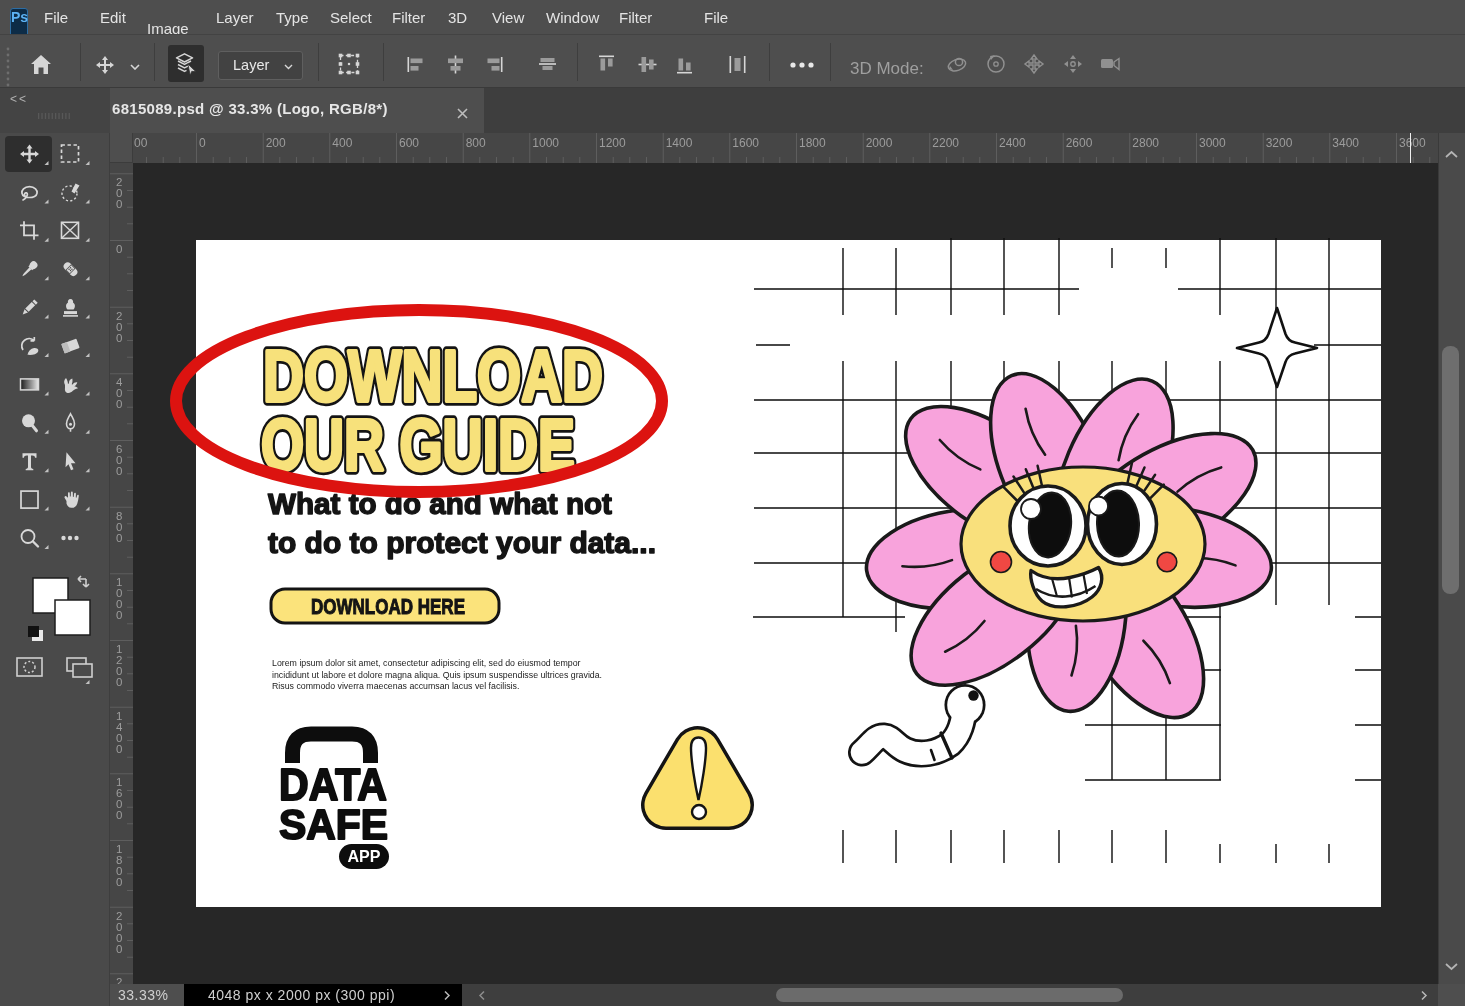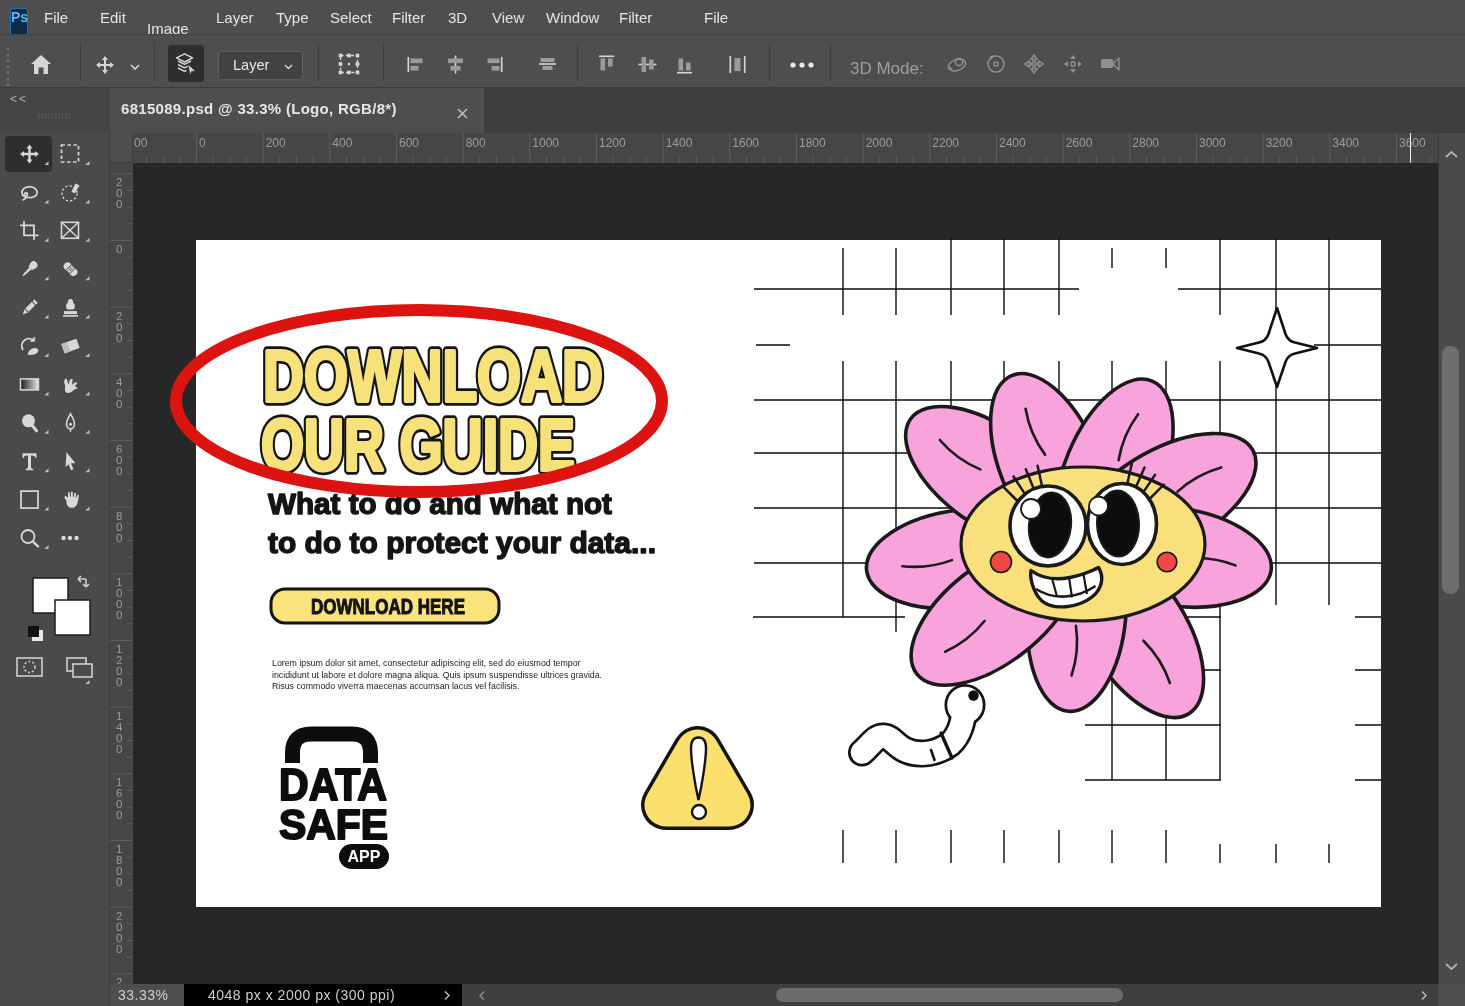--- a/index.html
+++ b/index.html
@@ -146,21 +146,21 @@
         <rect x="10.2" y="0" width="1.3" height="6" fill="#585858"></rect>
         <rect x="13.6" y="0" width="1.3" height="6" fill="#585858"></rect>
         <rect x="17.0" y="0" width="1.3" height="6" fill="#585858"></rect>
         <rect x="20.4" y="0" width="1.3" height="6" fill="#585858"></rect>
         <rect x="23.8" y="0" width="1.3" height="6" fill="#585858"></rect>
         <rect x="27.2" y="0" width="1.3" height="6" fill="#585858"></rect>
         <rect x="30.599999999999998" y="0" width="1.3" height="6" fill="#585858"></rect>
       </svg>
     </div>
 <div style="position:absolute;left:110px;top:0;width:374px;height:45px;background:#4e4e4e;color:#e6e6e6;font-size:15px;font-weight:bold">
-<span style="position:absolute;left:11px;top:12px;letter-spacing:0.3px">6815089.psd @ 33.3% (Logo, RGB/8*)</span>
+<span style="position:absolute;left:2px;top:12px;letter-spacing:0.3px">6815089.psd @ 33.3% (Logo, RGB/8*)</span>
 <svg style="position:absolute;left:346px;top:19px" width="13" height="13" viewBox="0 0 13 13">
         <path d="M2,2 L11,11 M11,2 L2,11" stroke="#bdbdbd" stroke-width="1.6"></path>
       </svg>
 </div>
   </div>
 <div style="position:absolute;left:0;top:133px;width:110px;height:873px;background:#4a4a4a;border-right:1px solid #3e3e3e">
 <div style="position:absolute;left:5px;top:3px;width:47px;height:36px;background:#2e2e2e;border-radius:4px"></div>
 <svg style="position:absolute;left:0;top:0" width="110" height="700" viewBox="0 0 110 700">
 <g transform="translate(19.5 11.0)">
         <path d="M10,0.5 L13,4.5 H11.2 V8.8 H15.5 V7 L19.5,10 L15.5,13 V11.2 H11.2 V15.5 H13 L10,19.5 L7,15.5 H8.8 V11.2 H4.5 V13 L0.5,10 L4.5,7 V8.8 H8.8 V4.5 H7 Z" fill="#d8d8d8"></path>

